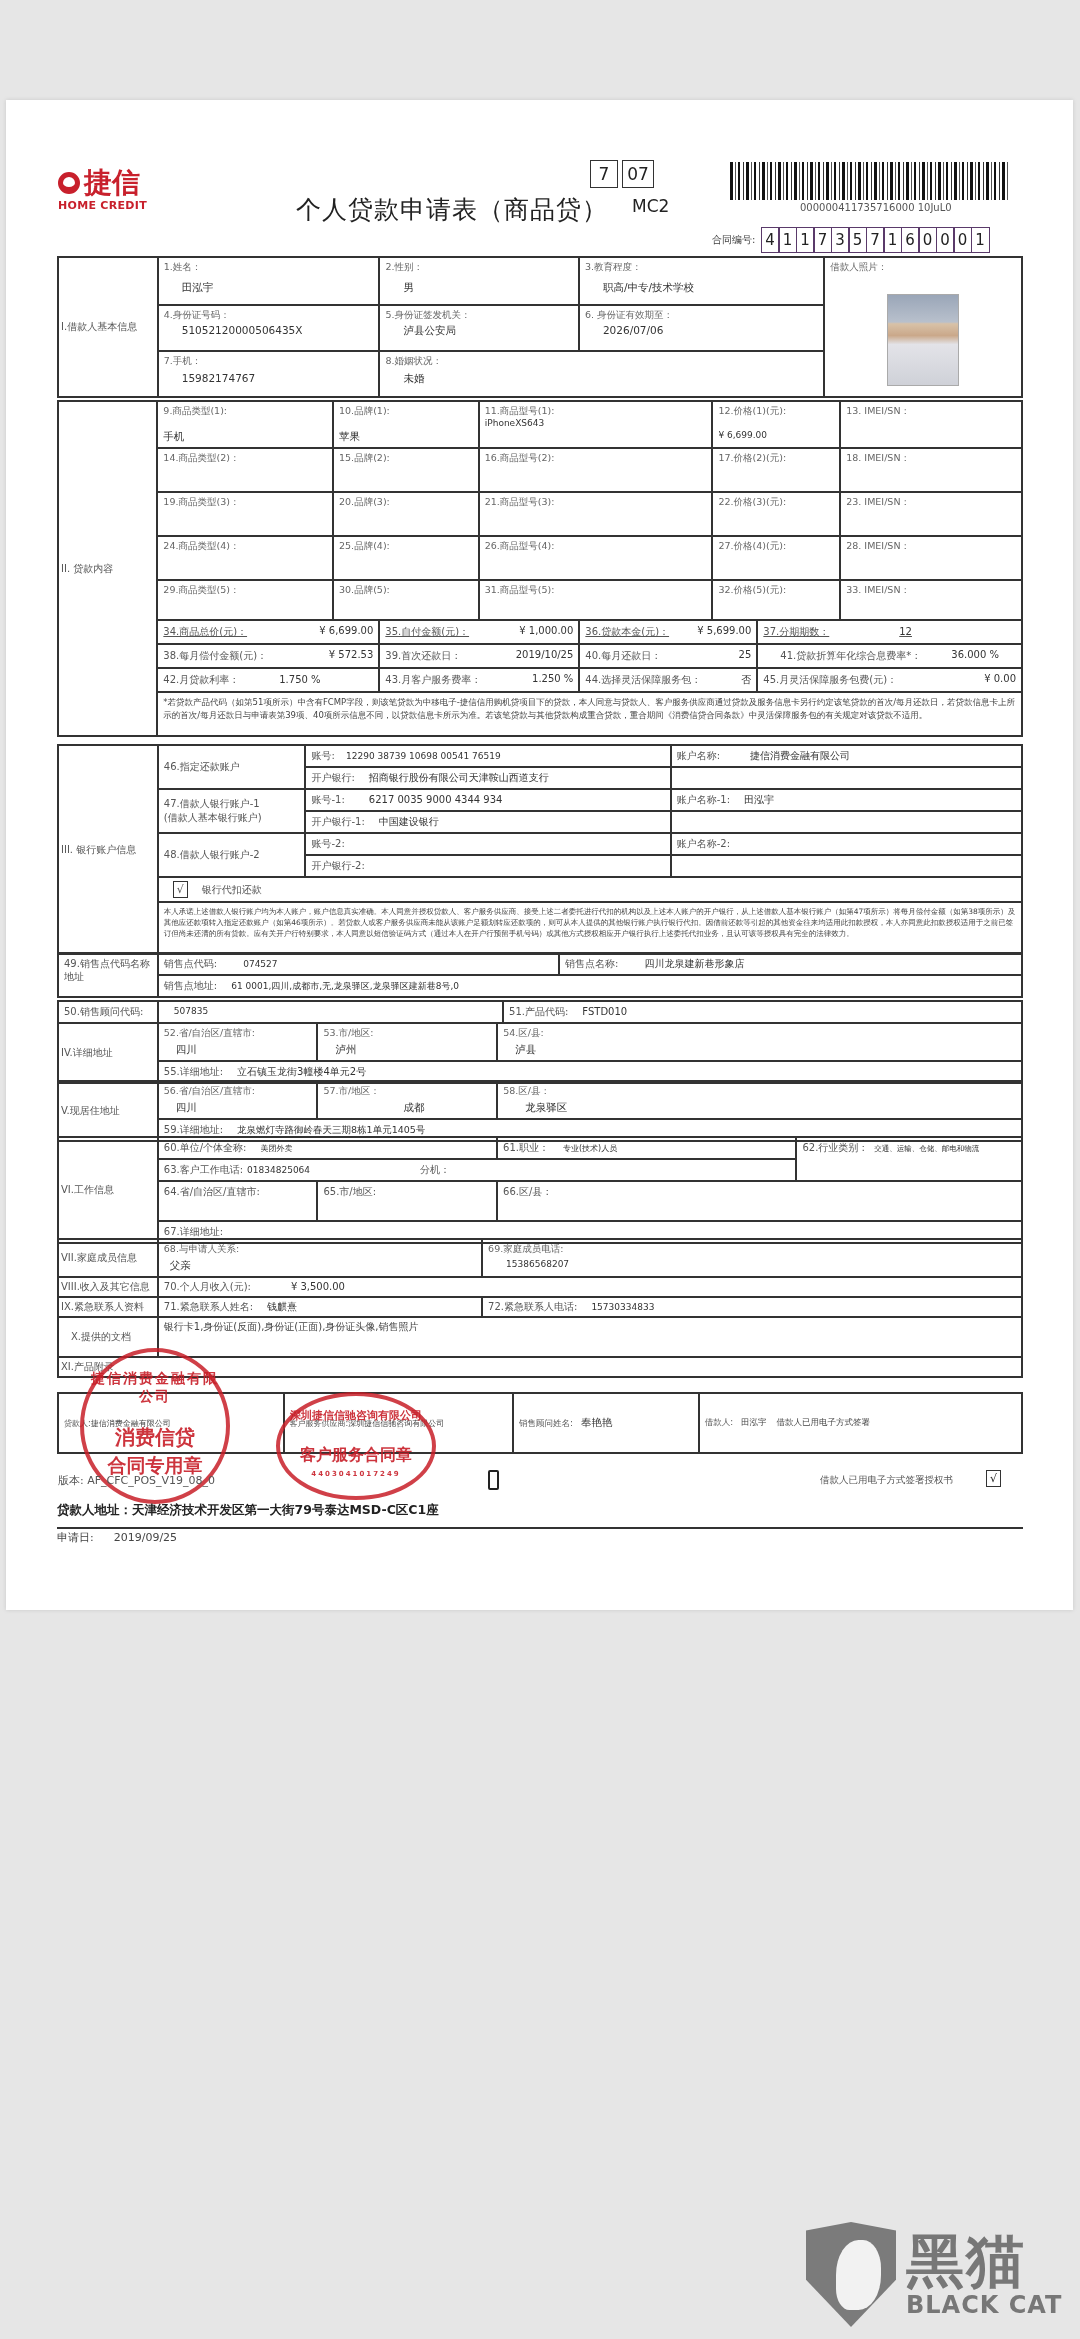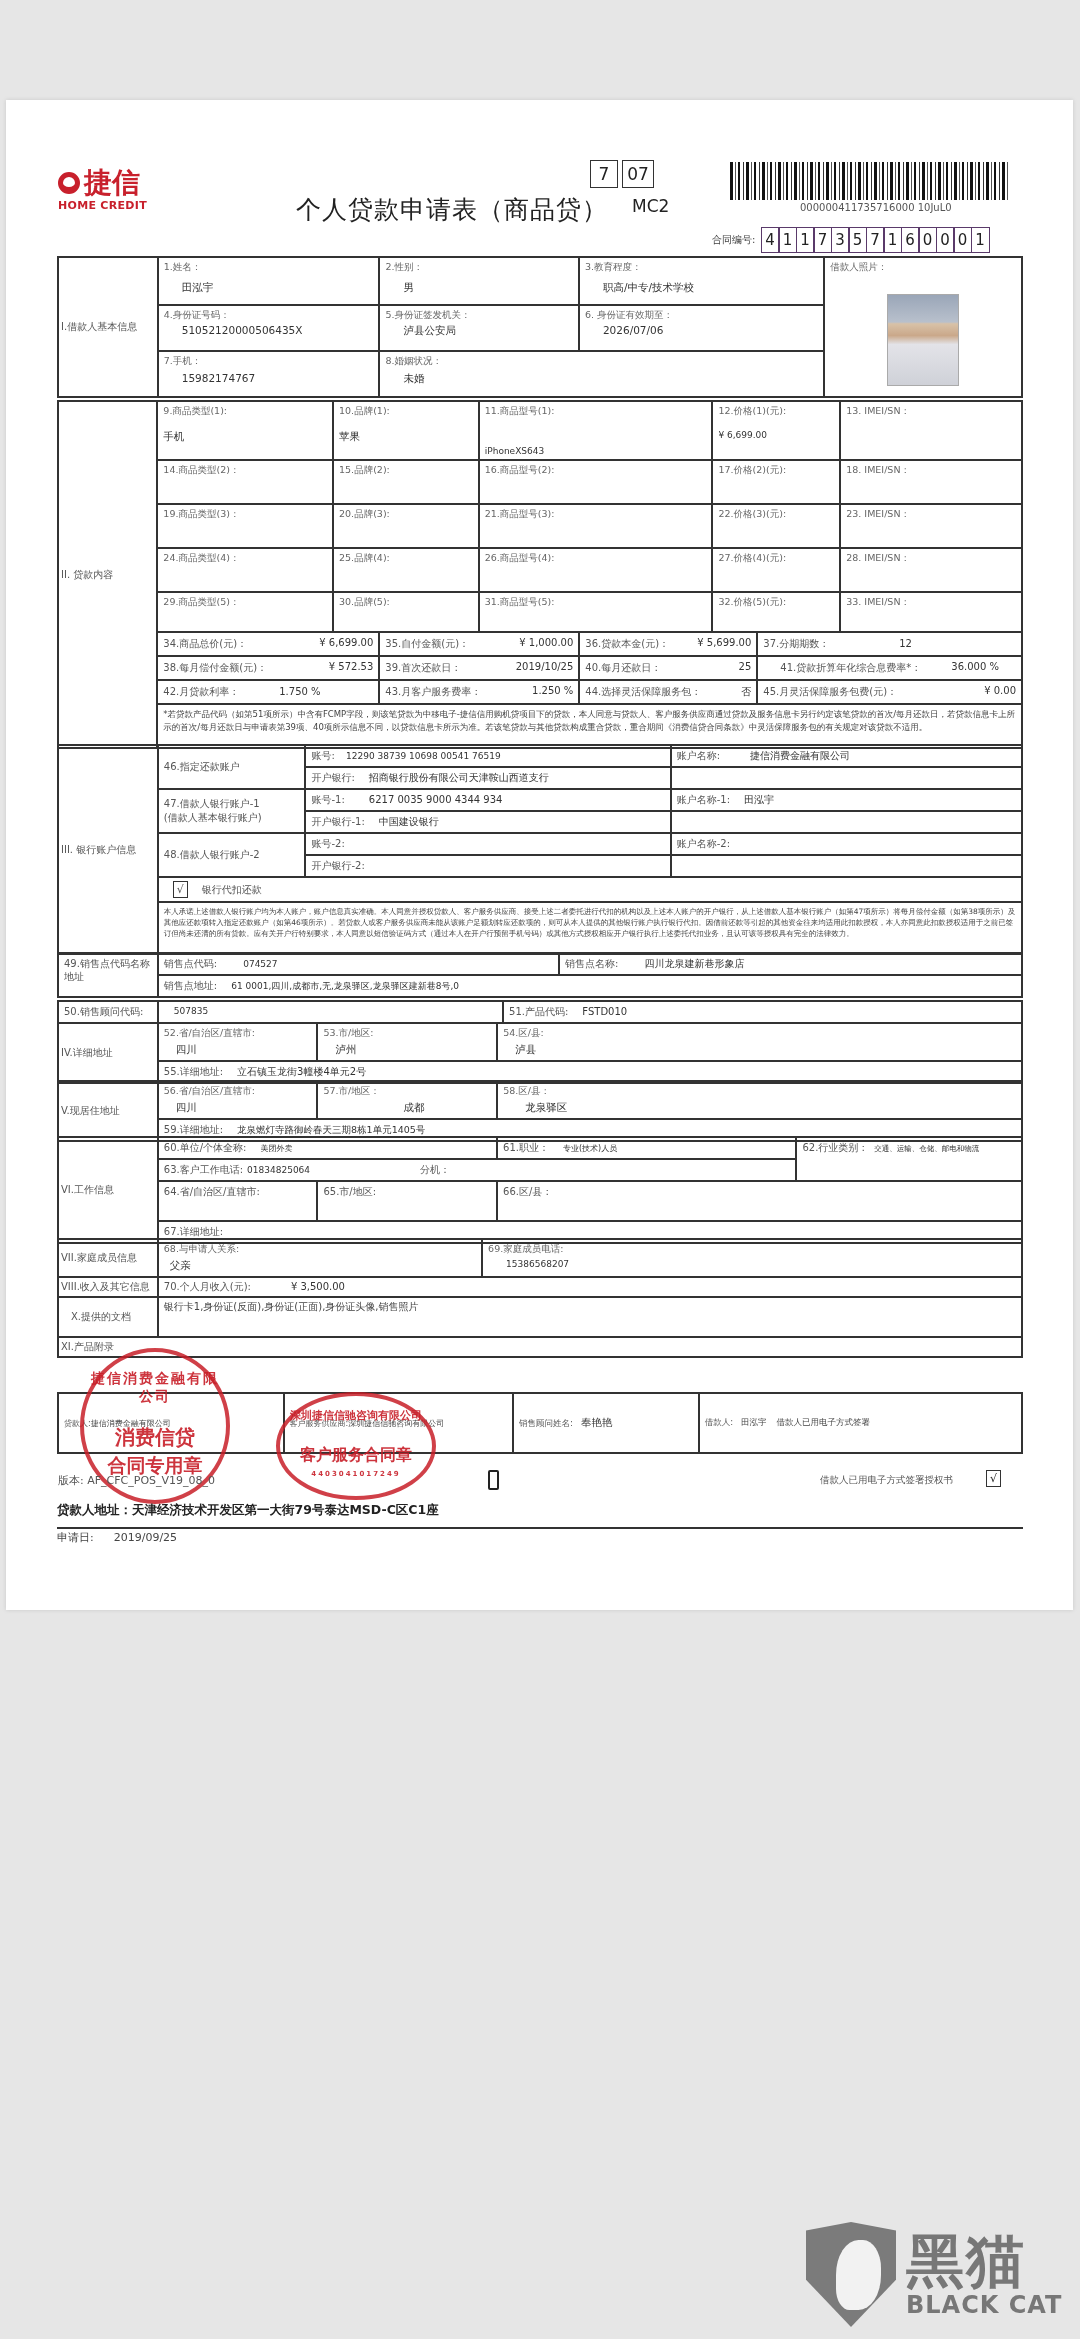--- a/index.html
+++ b/index.html
@@ -142,21 +142,21 @@
     <td>
           <span class="lbl">9.商品类型(1):</span>
           <span class="val" style="padding-left:0;margin-top:12px">手机</span>
         </td>
     <td>
           <span class="lbl">10.品牌(1):</span>
           <span class="val" style="padding-left:0;margin-top:12px">苹果</span>
         </td>
     <td>
           <span class="lbl">11.商品型号(1):</span>
-          <span class="val" style="padding-left:0;margin-top:28px;font-size:9px">iPhoneXS643</span>
+          <span class="val" style="padding-left:0;margin-top:0;font-size:9px">iPhoneXS643</span>
         </td>
     <td>
           <span class="lbl">12.价格(1)(元):</span>
           <span class="val" style="padding-left:0;margin-top:12px;font-size:9px">¥ 6,699.00</span>
         </td>
     <td>
           <span class="lbl">13. IMEI/SN：</span>
         </td>
   </tr>
   <tr style="height:44px">
@@ -222,21 +222,21 @@
         </td>
     <td>
           <span class="lbl">32.价格(5)(元):</span>
         </td>
     <td>
           <span class="lbl">33. IMEI/SN：</span>
         </td>
   </tr>
   <tr style="height:24px">
     <td colspan="5" style="padding:0">
-      <div style="display:flex;">
+      <div style="display:flex;text-decoration:underline;">
         <div style="width:222px;padding:4px 5px;border-right:2px solid #333;box-sizing:border-box;"><span>34.商品总价(元)：</span><span class="vr">¥ 6,699.00</span></div>
         <div style="width:200px;padding:4px 5px;border-right:2px solid #333;box-sizing:border-box;"><span>35.自付金额(元)：</span><span class="vr">¥ 1,000.00</span></div>
         <div style="width:178px;padding:4px 5px;border-right:2px solid #333;box-sizing:border-box;"><span>36.贷款本金(元)：</span><span class="vr">¥ 5,699.00</span></div>
         <div style="flex:1;padding:4px 5px;"><span>37.分期期数：</span><span style="margin-left:70px;color:#333">12</span></div>
       </div>
     </td>
   </tr>
   <tr style="height:22px">
     <td colspan="5" style="padding:0">
       <div style="display:flex;">
@@ -443,20 +443,25 @@
           <span class="val" style="margin-top:3px;padding-left:6px">父亲</span>
         </td>
     <td>
           <span class="lbl">69.家庭成员电话:</span>
           <span class="val" style="margin-top:3px;padding-left:18px;font-size:9px">15386568207</span>
         </td>
   </tr>
   <tr style="height:16px">
     <td style="padding:2px">VIII.收入及其它信息</td>
     <td colspan="2" style="padding:2px 5px"><span>70.个人月收入(元):</span><span class="inl" style="padding-left:40px">¥ 3,500.00</span></td>
+  </tr>
+  <tr style="height:16px">
+    <td style="padding:2px">IX.紧急联系人资料</td>
+    <td style="padding:2px 5px"><span>71.紧急联系人姓名:</span><span class="inl">钱麒熹</span></td>
+    <td style="padding:2px 5px"><span>72.紧急联系人电话:</span><span class="inl" style="font-size:9px">15730334833</span></td>
   </tr>
   <tr style="height:16px">
     <td style="padding:12px">X.提供的文档</td>
     <td colspan="2" style="padding:2px 5px;color:#444">银行卡1,身份证(反面),身份证(正面),身份证头像,销售照片</td>
   </tr>
   <tr style="height:16px">
     <td colspan="3" style="padding:2px">XI.产品附录</td>
   </tr>
 </tbody>
   </table>

